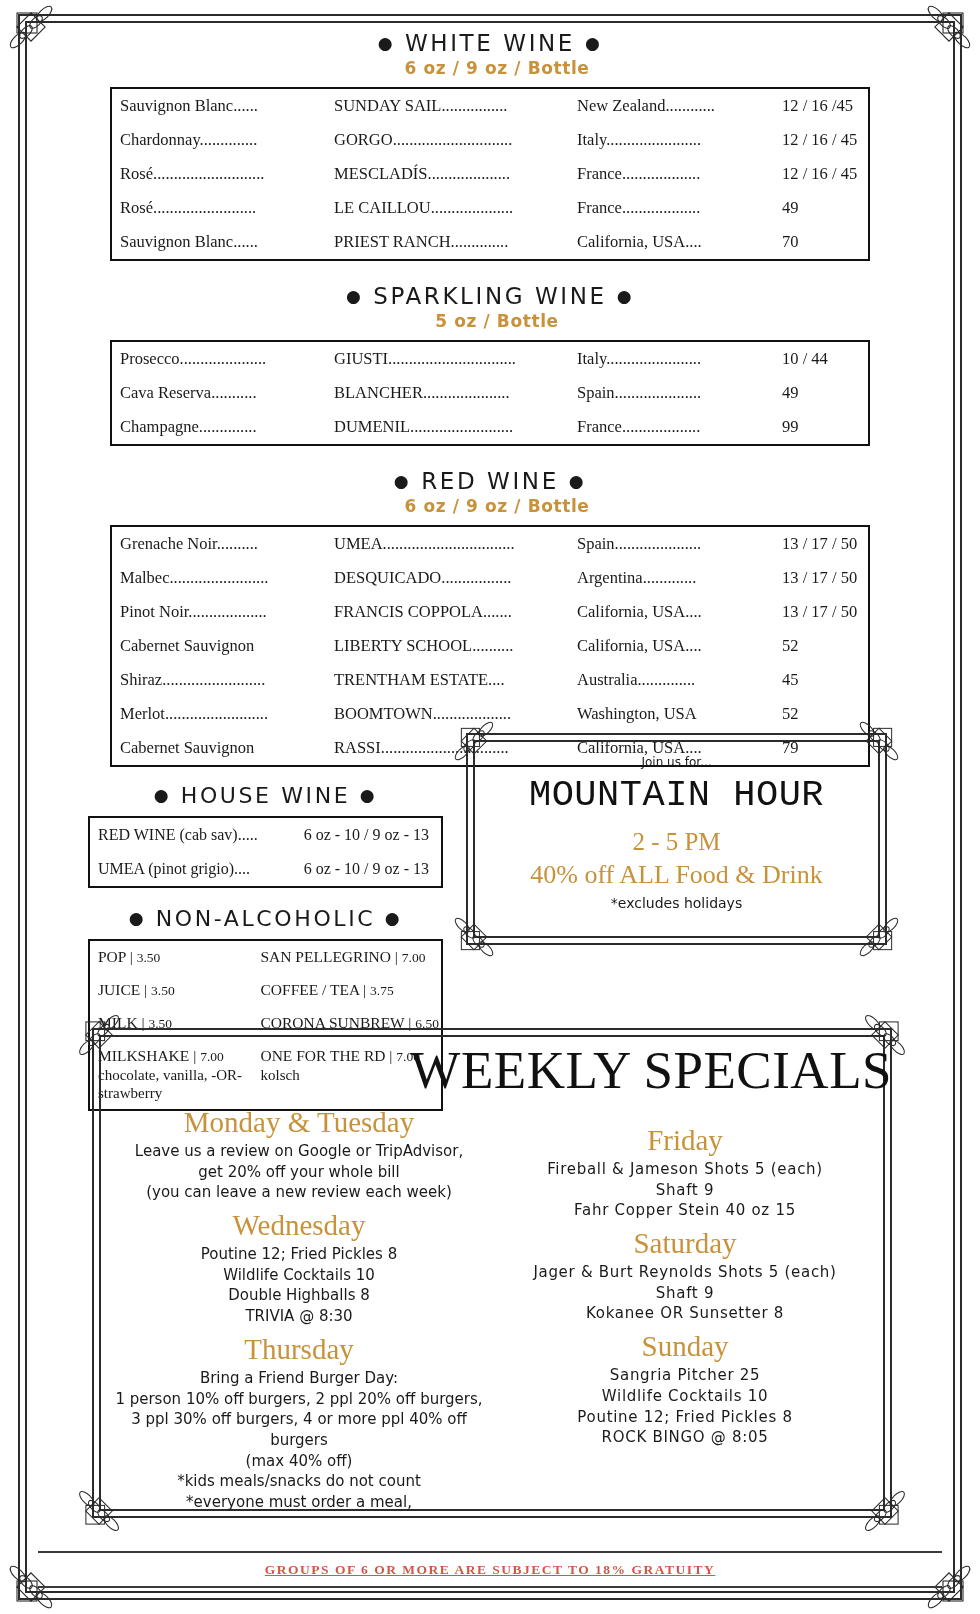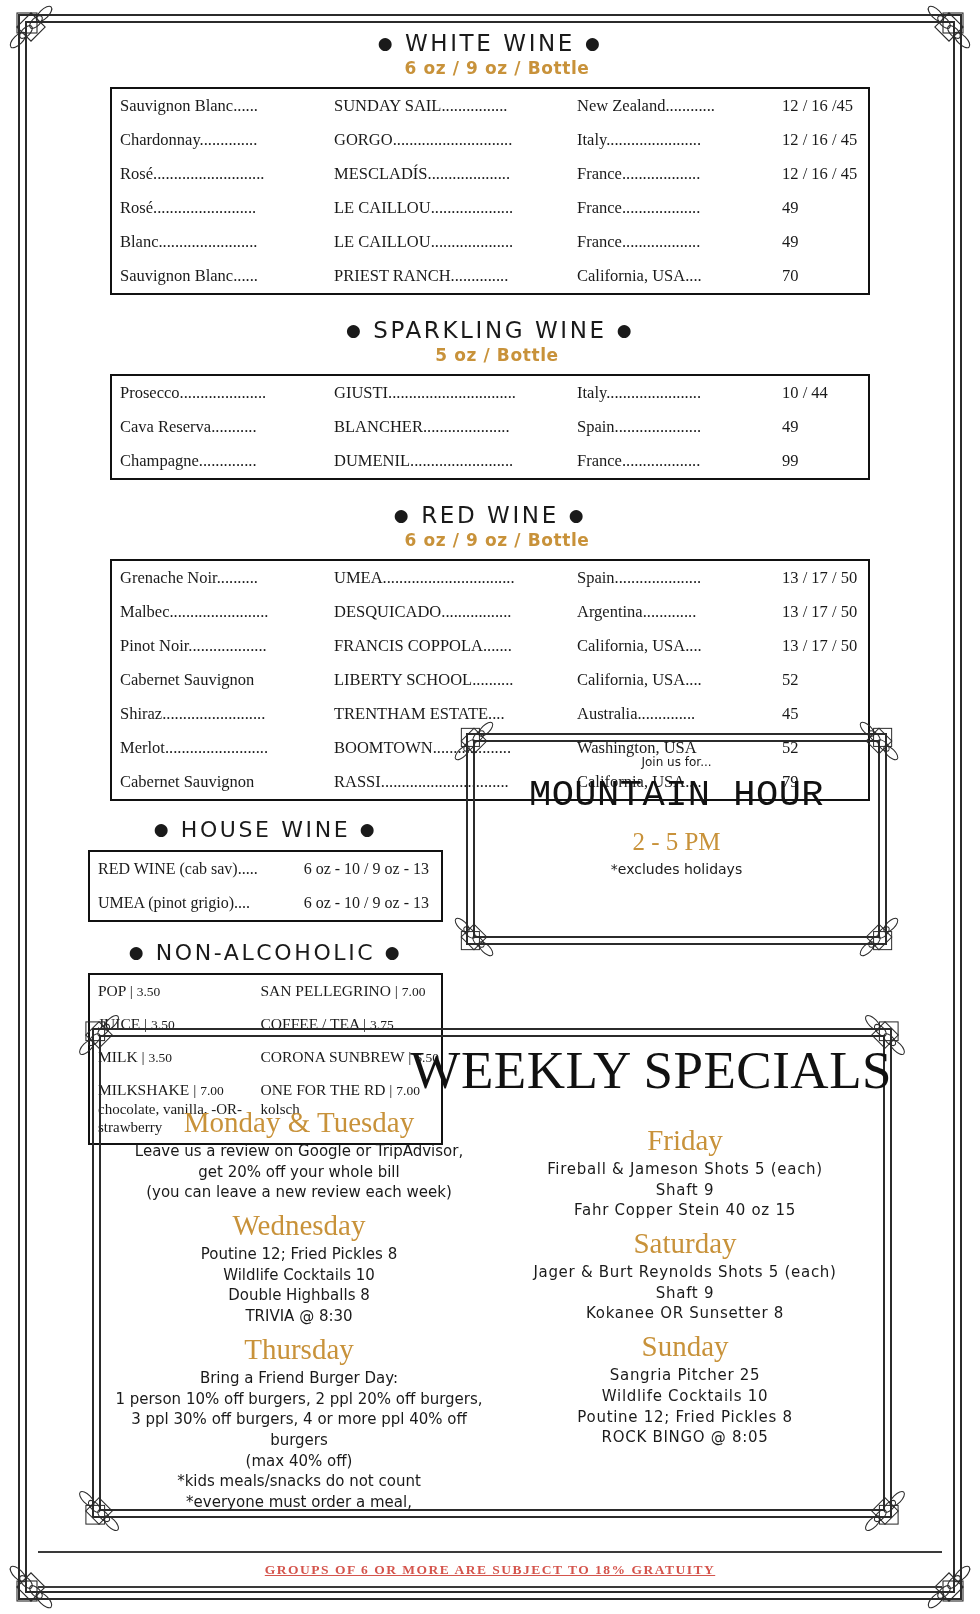--- a/index.html
+++ b/index.html
@@ -321,26 +321,20 @@
               <td class="c-region">France...................</td>
               <td class="c-price">12 / 16 / 45</td>
             </tr>
             <tr>
               <td class="c-varietal">Rosé.........................</td>
               <td class="c-label">LE CAILLOU....................</td>
               <td class="c-region">France...................</td>
               <td class="c-price">49</td>
             </tr>
             <tr>
-              <td class="c-varietal">Blanc........................</td>
-              <td class="c-label">LE CAILLOU....................</td>
-              <td class="c-region">France...................</td>
-              <td class="c-price">49</td>
-            </tr>
-            <tr>
               <td class="c-varietal">Sauvignon Blanc......</td>
               <td class="c-label">PRIEST RANCH..............</td>
               <td class="c-region">California, USA....</td>
               <td class="c-price">70</td>
             </tr>
           </tbody>
       </table>
     </div>
   </div>
 
@@ -535,20 +529,21 @@
       <ellipse cx="36" cy="26" rx="8" ry="4" transform="rotate(-45 36 26)"></ellipse>
       <ellipse cx="18" cy="44" rx="10" ry="4.5" transform="rotate(-45 18 44)"></ellipse>
       <ellipse cx="26" cy="36" rx="8" ry="4" transform="rotate(-45 26 36)"></ellipse>
     </g>
       </svg>
   </div>
   <div class="mh-inner">
     <div class="mh-join">Join us for...</div>
     <div class="mh-title">MOUNTAIN HOUR</div>
     <div class="mh-time">2 - 5 PM</div>
+    <div class="mh-offer">40% off ALL Food &amp; Drink</div>
     <div class="mh-note">*excludes holidays</div>
   </div>
 </div>
 
 <div class="ws-wrap">
   <div class="ws-frame"></div>
   <div class="ws-orn tl">
     <svg viewBox="0 0 62 62">
         <g fill="none" stroke="#2b2b2b" stroke-width="1.1">
       <rect x="17" y="17" width="20" height="20"></rect>

